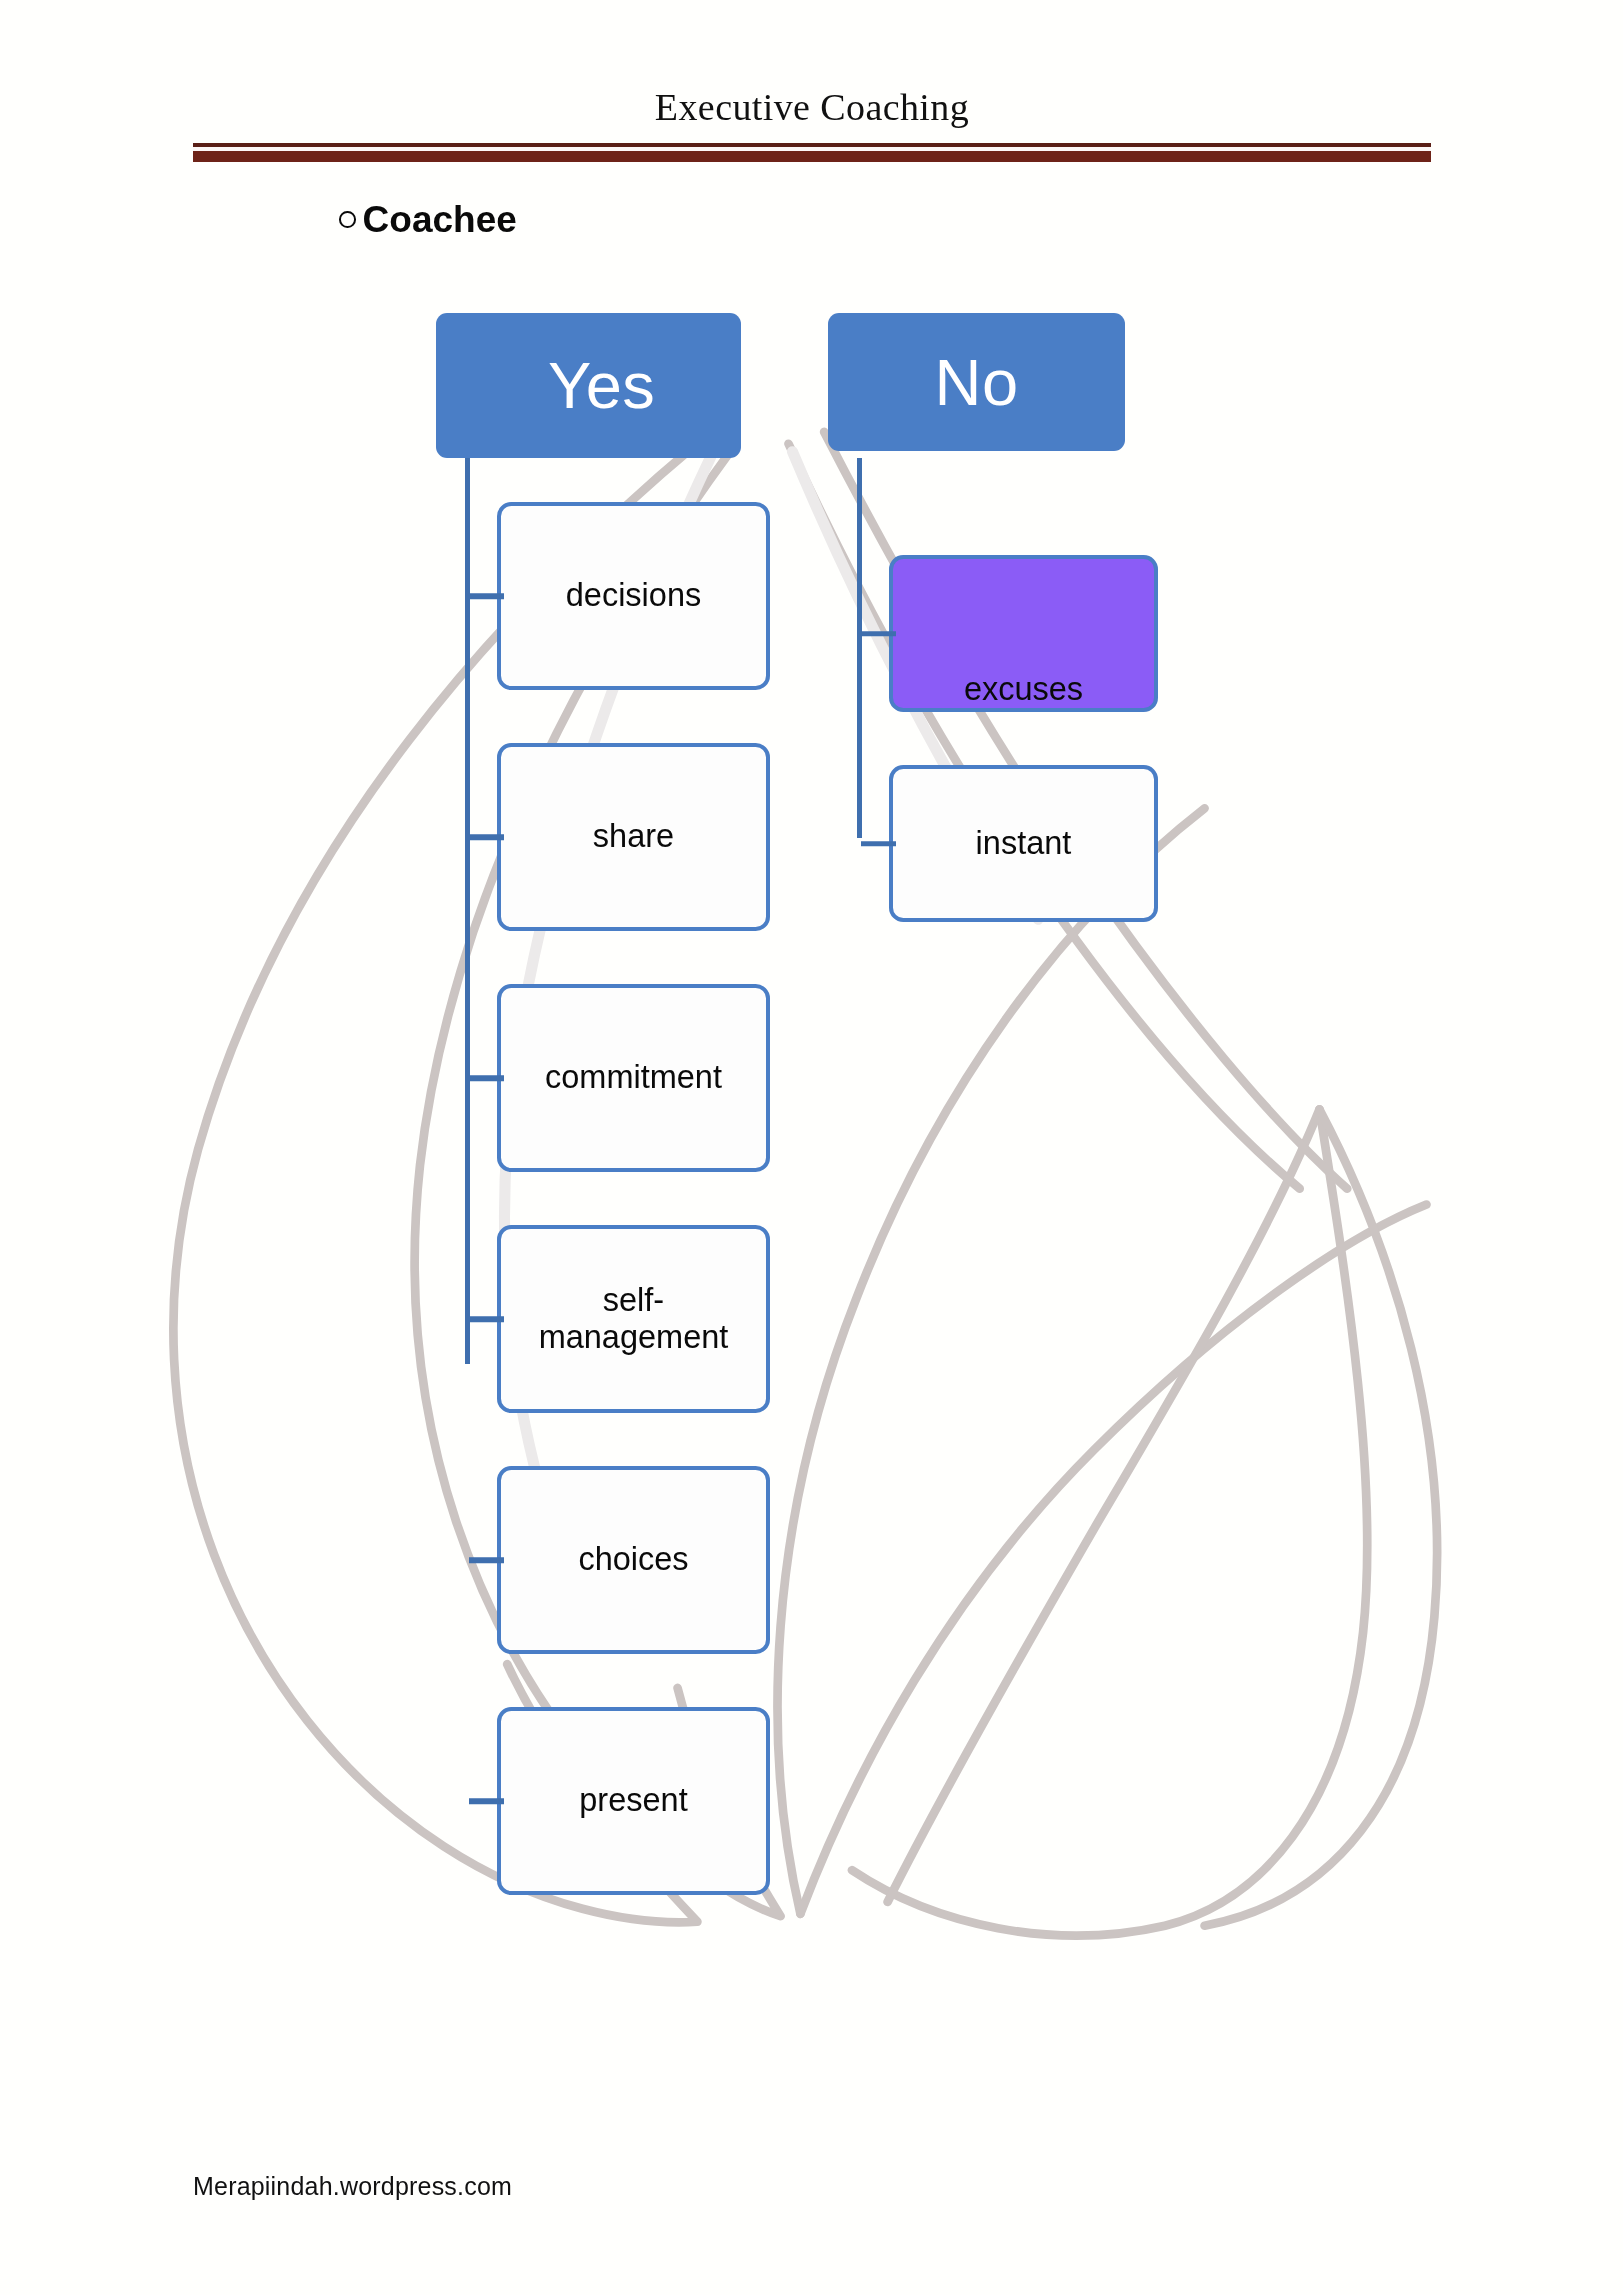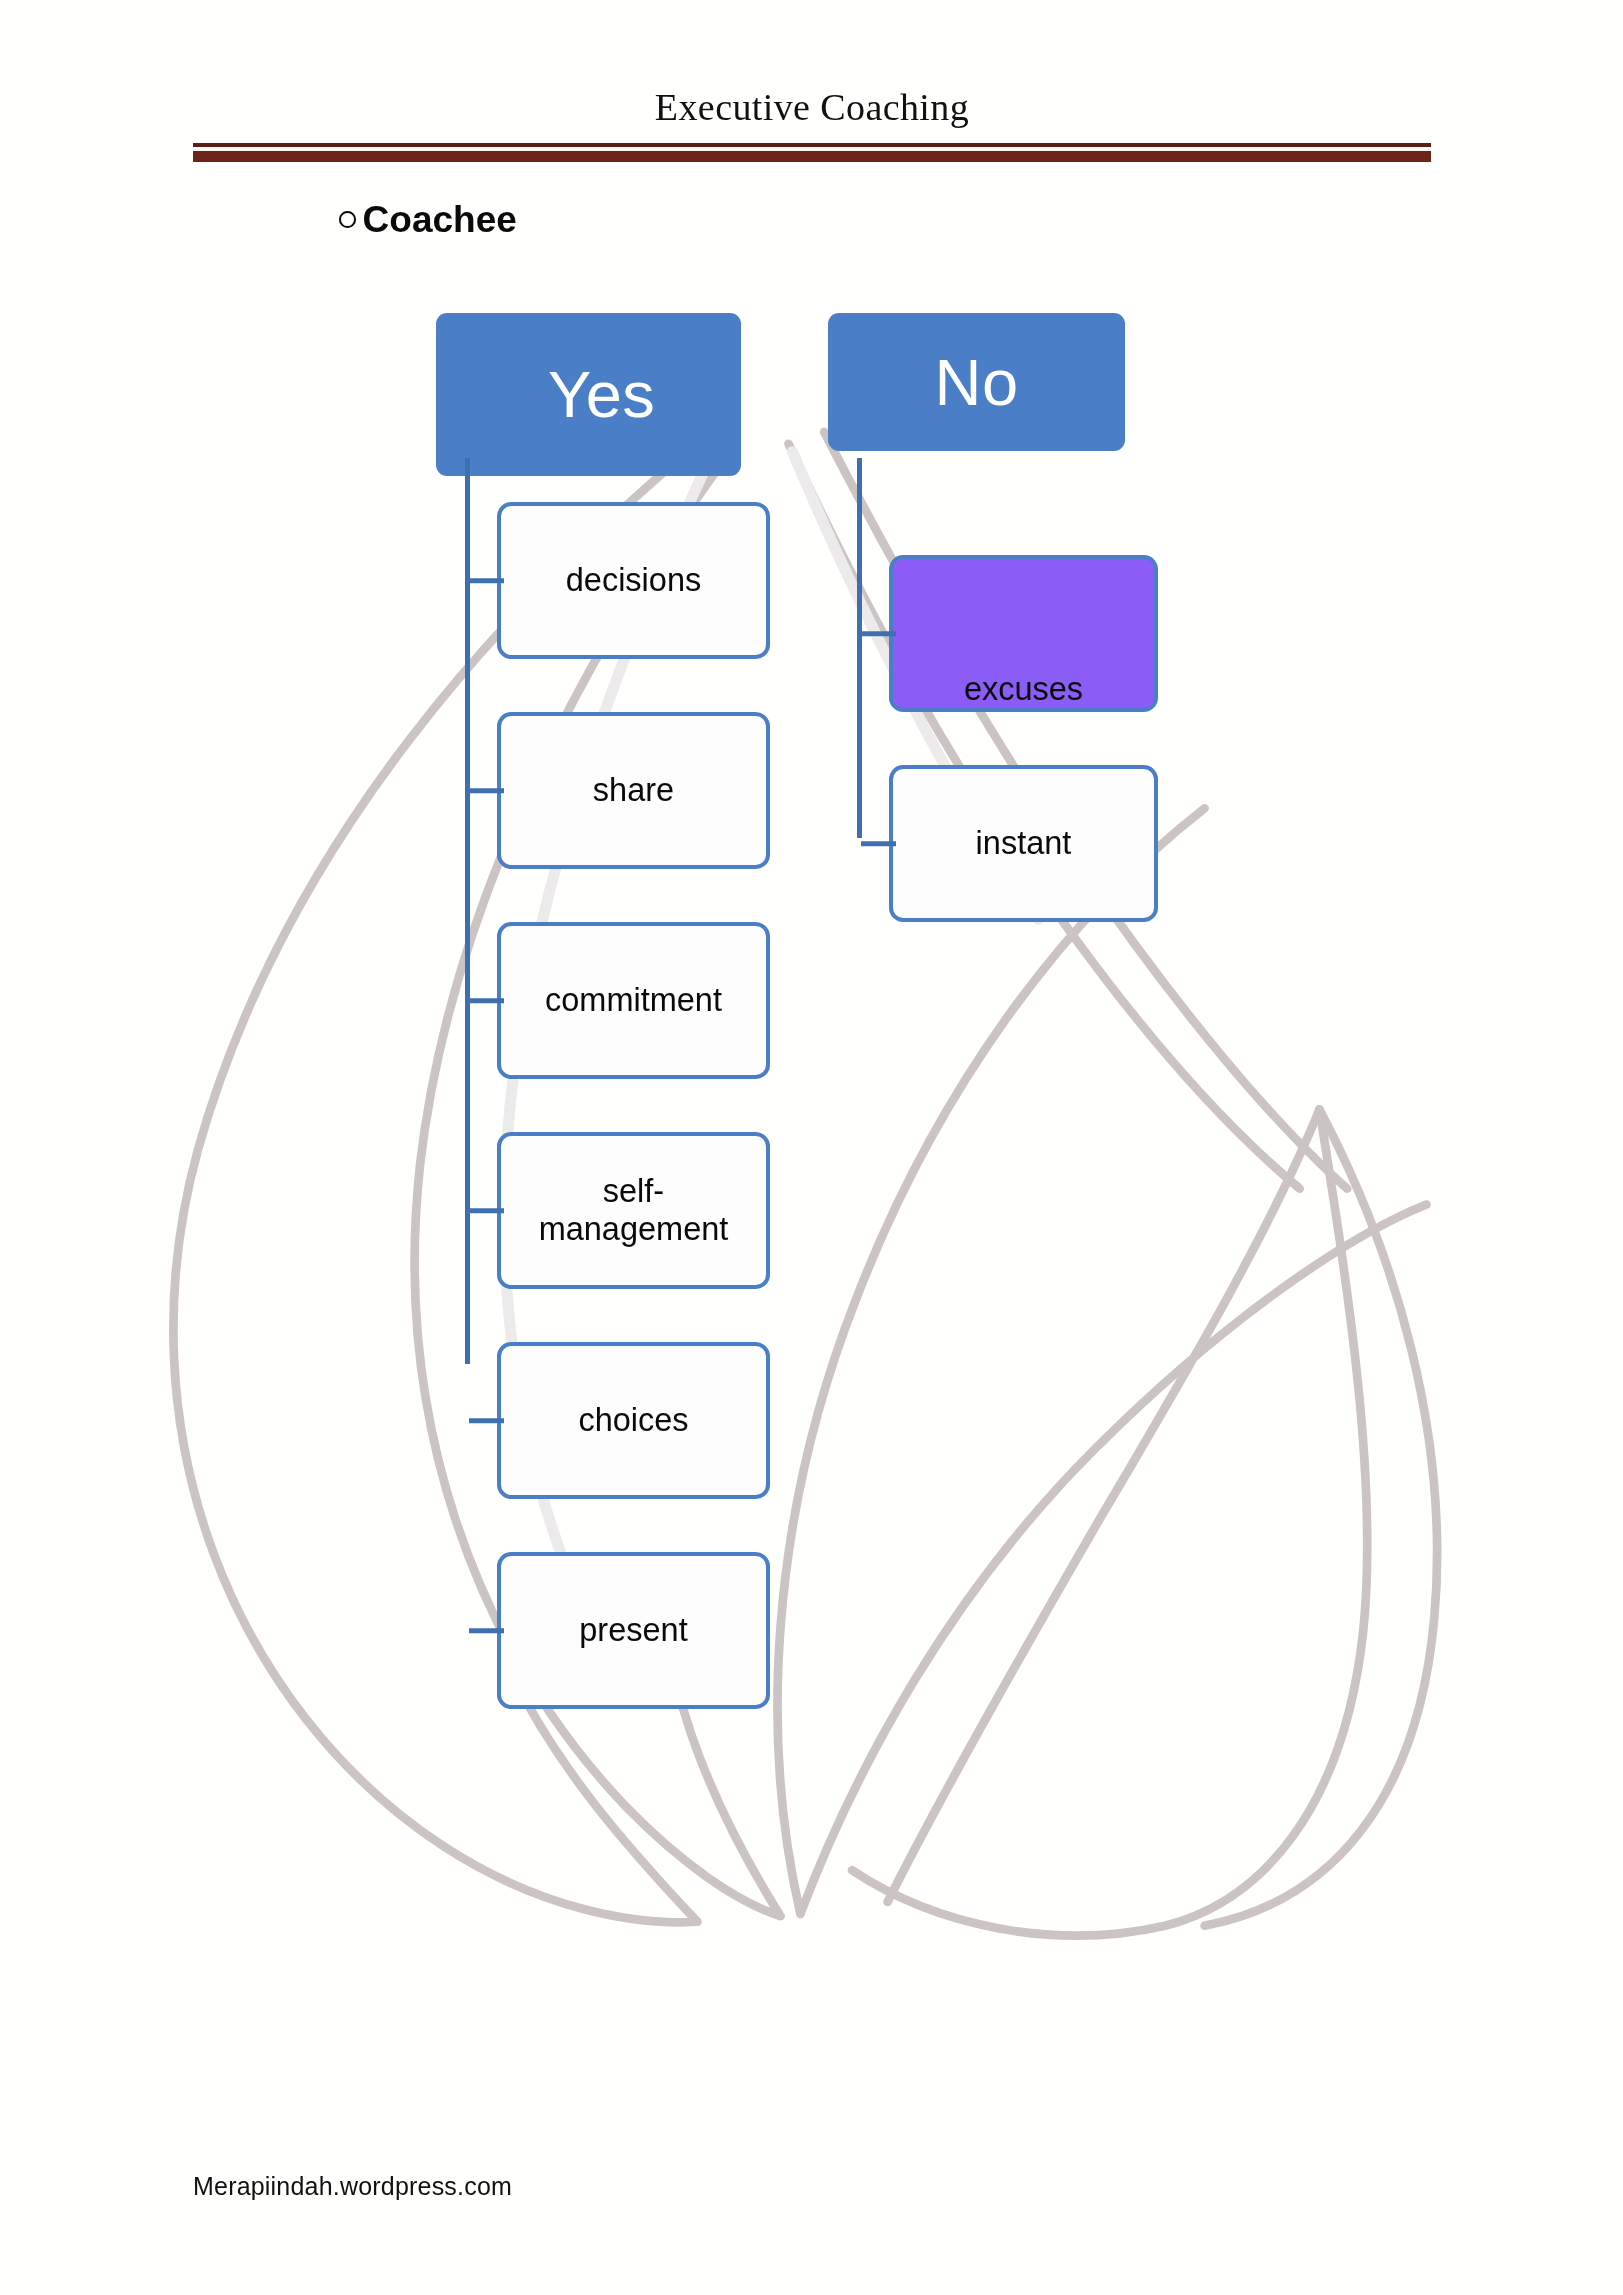--- a/index.html
+++ b/index.html
@@ -122,21 +122,21 @@
     box-sizing: border-box;
     display: flex;
     align-items: center;
     justify-content: center;
     color: #ffffff;
     font-size: 65px;
     font-weight: normal;
     letter-spacing: 0.4px;
     line-height: 1;
   }
-  #column-yes .header-node { width: 305px; height: 163px; padding-left: 26px; }
+  #column-yes .header-node { width: 305px; height: 145px; padding-left: 26px; }
   #column-no  .header-node { width: 297px; height: 138px; }
 
   .trunk {
     position: absolute;
     width: 5.5px;
     left: 28.5px;
   }
   #column-yes .trunk { top: 145px; height: 906px; }
   #column-no  .trunk { top: 145px; height: 380px; }
 
@@ -152,21 +152,21 @@
     border-radius: 14.3px;
     display: flex;
     align-items: center;
     justify-content: center;
     text-align: center;
     color: #0a0a0a;
     font-size: 32.5px;
     line-height: 1.15;
     padding: 0 9.5px;
   }
-  #column-yes .child-node { width: 273px; height: 157px; }
+  #column-yes .child-node { width: 273px; height: 188px; }
   #column-no  .child-node { width: 269px; height: 157px; }
   .child-gap { height: 53px; }
 
   .stub {
     position: absolute;
     left: -32.5px;
     top: 50%;
     transform: translateY(-50%);
     width: 35px;
     height: 5.5px;

